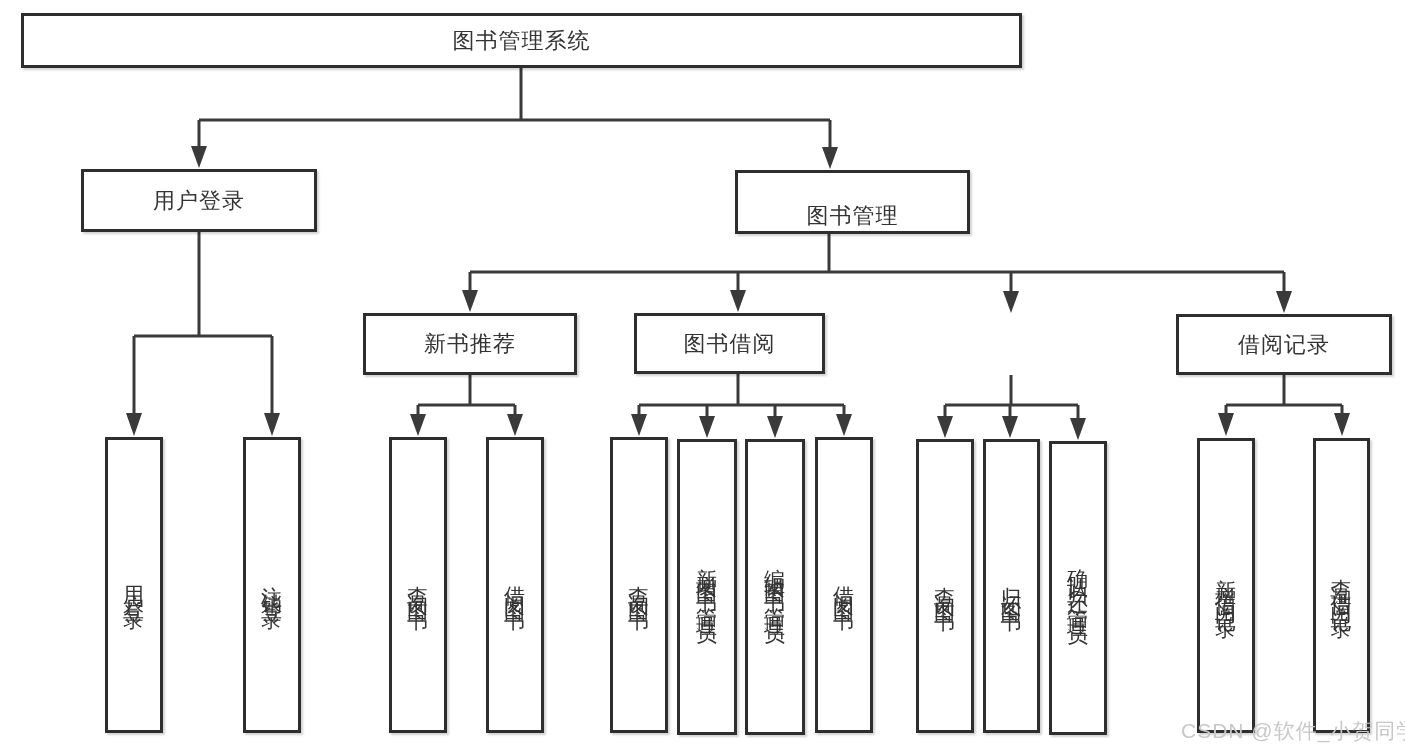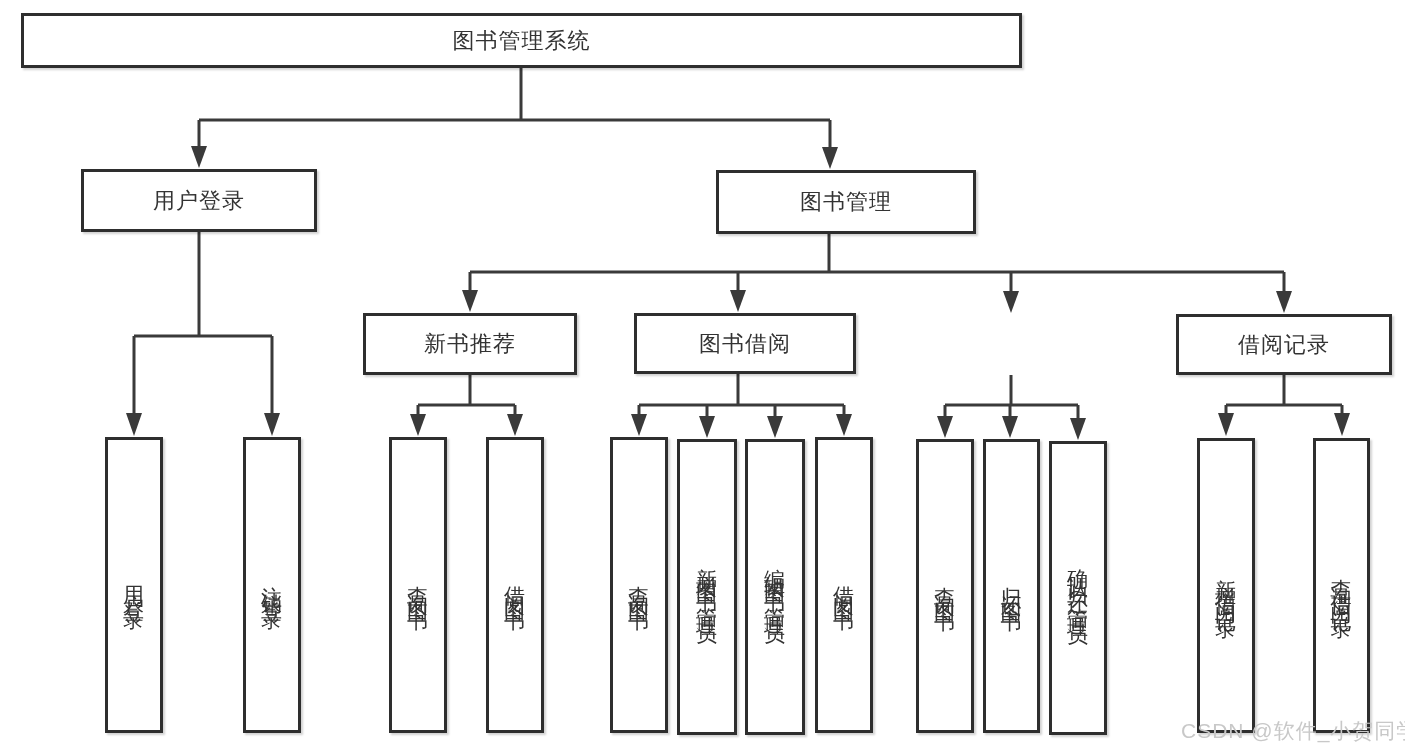--- a/index.html
+++ b/index.html
@@ -97,28 +97,28 @@
     <polygon fill="#3a3a3a" stroke="none" points="1334,413 1350,413 1342,436"></polygon>
   </svg>
 
   <div class="box hbox" style="left:21px; top:13px; width:1001px; height:55px;">
     <span>图书管理系统</span>
   </div>
 
   <div class="box hbox" style="left:81px; top:169px; width:236px; height:63px;">
     <span>用户登录</span>
   </div>
-  <div class="box hbox" style="left:716px; top:170px; width:260px; height:64px;">
+  <div class="box hbox" style="left:735px; top:170px; width:235px; height:64px;align-items:flex-end;">
     <span>图书管理</span>
   </div>
 
   <div class="box hbox" style="left:363px; top:313px; width:214px; height:62px;">
     <span>新书推荐</span>
   </div>
-  <div class="box hbox" style="left:634px; top:313px; width:222px; height:61px;">
+  <div class="box hbox" style="left:634px; top:313px; width:191px; height:61px;">
     <span>图书借阅</span>
   </div>
   <div class="box hbox" style="left:1176px; top:314px; width:216px; height:61px;">
     <span>借阅记录</span>
   </div>
 
   <div class="box vbox" style="left:105px; top:437px; width:58px; height:296px;">
     <span>用户登录</span>
   </div>
   <div class="box vbox" style="left:243px; top:437px; width:58px; height:296px;">

